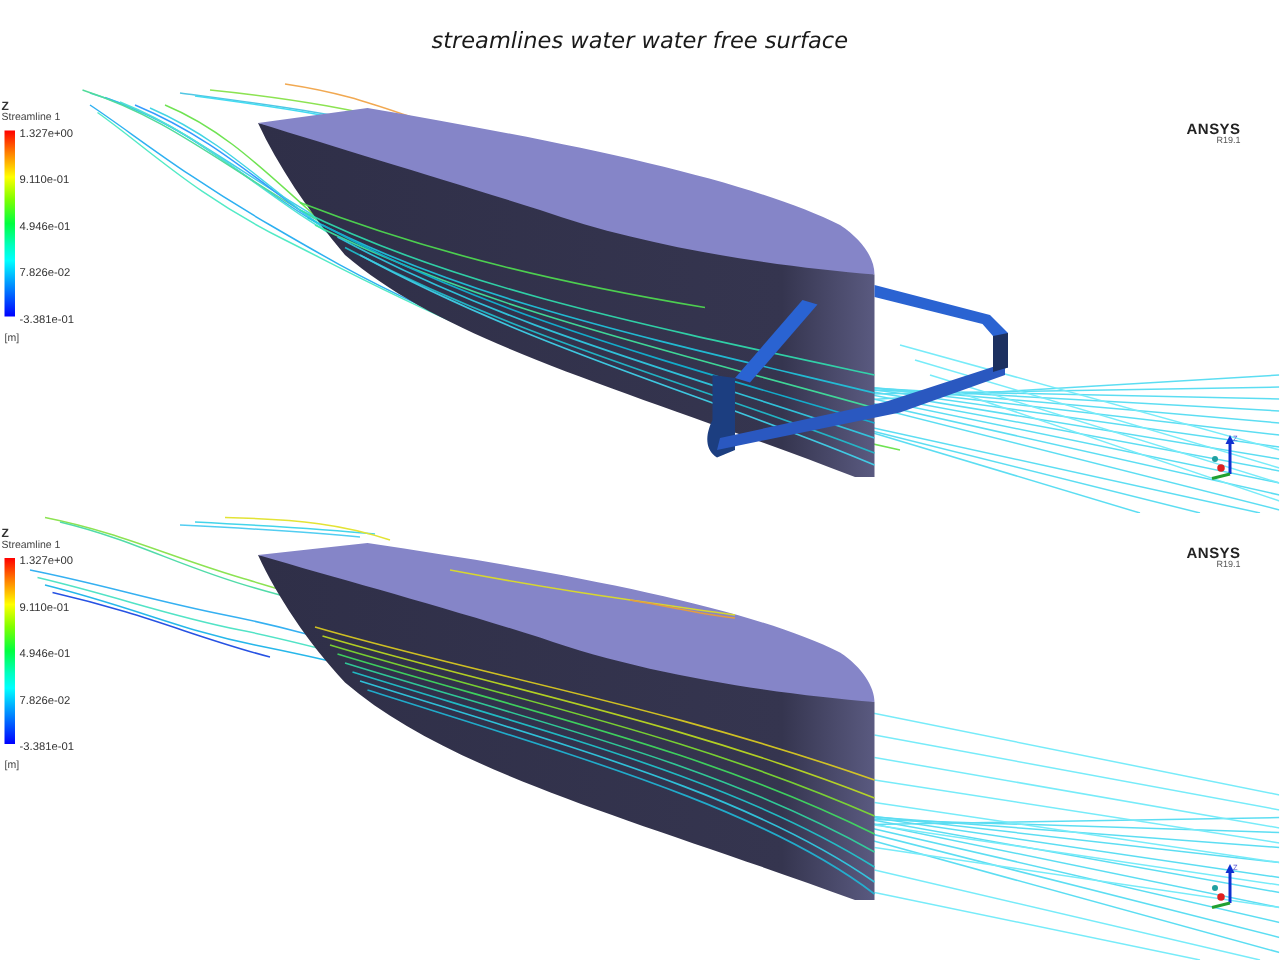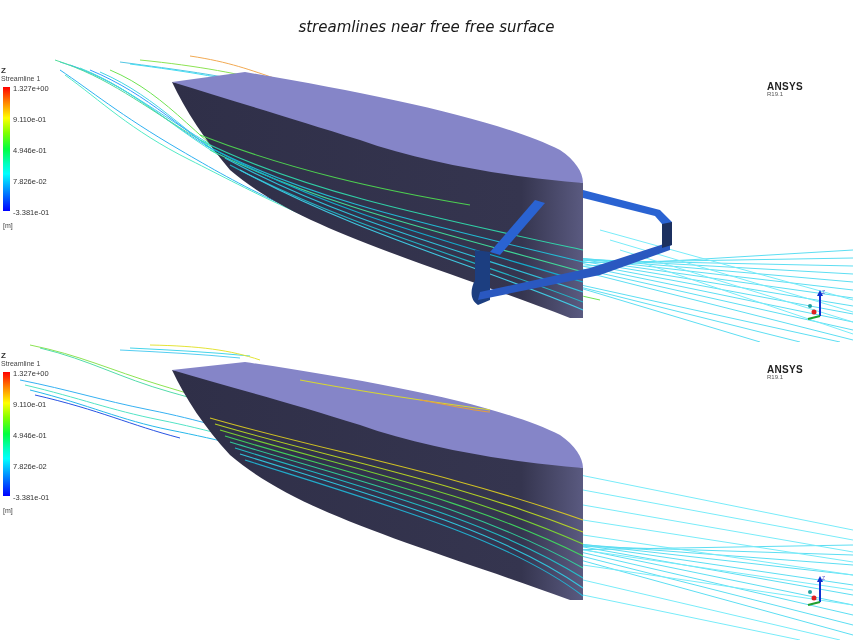--- a/index.html
+++ b/index.html
@@ -6,29 +6,29 @@
   body { width:853px; height:640px; position:relative; overflow:hidden; font-family:"Liberation Sans", sans-serif; }
   .title { position:absolute; left:0; top:18px; width:853px; text-align:center; font-family:"DejaVu Sans", sans-serif; font-style:italic; font-size:15px; color:#1a1a1a; }
   .panel { position:absolute; left:0; width:853px; overflow:hidden; }
   .panel svg.scene { position:absolute; left:0; top:0; }
   .legend { position:absolute; left:1px; width:80px; font-size:7.5px; color:#333; }
   .legend .var { font-weight:bold; font-size:8px; line-height:8px; }
   .legend .name { font-size:7px; line-height:8px; color:#444; }
   .legend .bar { position:absolute; left:2px; width:7px; background:linear-gradient(to bottom,#ff0000 0%,#ff8000 12%,#ffff00 25%,#80ff00 37%,#00ff40 50%,#00ffc0 62%,#00ffff 70%,#0080ff 85%,#0000ff 100%); }
   .legend .tick { position:absolute; left:12px; font-size:7.5px; color:#333; white-space:nowrap;text-align:right; }
   .legend .unit { position:absolute; left:2px; font-size:7px; color:#444; }
-  .brand { position:absolute; text-align:left; width:60px; }
+  .brand { position:absolute; text-align:right; width:60px; }
   .brand .logo { font-weight:bold; font-size:10px; color:#222; letter-spacing:0.3px; }
   .brand .ver { font-size:6px; color:#555; margin-top:-1px; }
   .triad { position:absolute; width:40px; height:40px; }
 </style>
 </head>
 <body>
 
-<div class="title">streamlines near free free surface</div>
+<div class="title">streamlines water water free surface</div>
 
 <div class="panel" style="top:50px;height:292px;">
   <svg class="scene" width="853" height="292" viewBox="0 50 853 292">
     <defs>
       <linearGradient id="sideG" x1="0" y1="0" x2="1" y2="0">
         <stop offset="0" stop-color="#2f2f48"></stop>
           <stop offset="0.85" stop-color="#35354f"></stop>
           <stop offset="1" stop-color="#5a5a80"></stop>
       </linearGradient>
     </defs>

